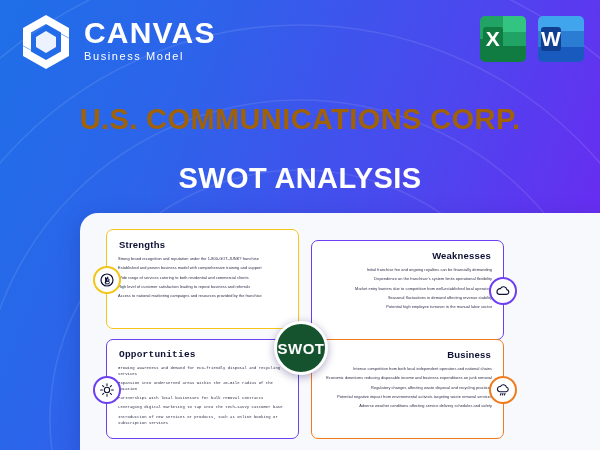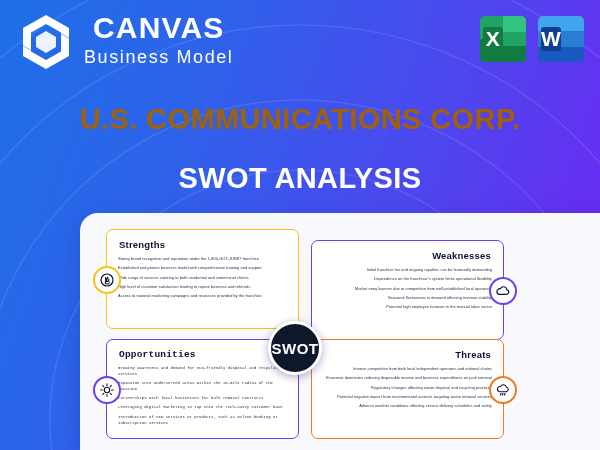--- a/index.html
+++ b/index.html
@@ -6,26 +6,26 @@
   html,body { width:600px; height:450px; overflow:hidden; }
   body {
     font-family:"Liberation Sans", sans-serif;
     background:linear-gradient(110deg,#1f6fe8 0%,#2d63ea 28%,#4b48ee 62%,#7322f2 100%);
     position:relative;
   }
   .arcs { position:absolute; inset:0; overflow:hidden; pointer-events:none; }
   .arcs svg { position:absolute; left:0; top:0; }
 
   
-  .header { position:absolute; left:0; top:0; width:600px; height:92px;text-align:center; }
+  .header { position:absolute; left:0; top:0; width:600px; height:92px; }
   .logo-wrap { position:absolute; left:18px; top:12px; display:flex; align-items:center; gap:10px; }
   .logo-mark { width:56px; height:60px; flex:none; }
   .logo-text { display:flex; flex-direction:column; justify-content:center; }
   .logo-title { color:#fff; font-size:30px; font-weight:bold; letter-spacing:1.2px; line-height:1; }
-  .logo-sub { color:#fff; font-size:18px; letter-spacing:1.6px; line-height:1.6; }
+  .logo-sub { color:#fff; font-size:11px; letter-spacing:1.6px; line-height:1.6; }
 
   .app-icons { position:absolute; right:16px; top:16px; display:flex; gap:12px; }
   .app-ico { width:46px; height:46px; border-radius:5px; position:relative; overflow:hidden; }
   .app-ico .q { position:absolute; }
   .xls .q1 { left:0;   top:0;    width:100%; height:50%;  background:#21a366; }
   .xls .q2 { left:50%; top:0;    width:50%;  height:35%;  background:#33c481; }
   .xls .q3 { left:0;   top:50%;  width:100%; height:50%;  background:#107c41; }
   .xls .q4 { left:50%; top:35%;  width:50%;  height:30%;  background:#21a366; }
   .wrd .q1 { left:0;   top:0;    width:100%; height:33%;  background:#41a5ee; }
   .wrd .q2 { left:0;   top:33%;  width:100%; height:34%;  background:#2b7cd3; }
@@ -72,22 +72,22 @@
     background:#fff; border:2px solid #ccc;
     display:flex; align-items:center; justify-content:center;
   }
   .b-str { left:-14px; top:36px; border-color:#f5c518; }
   .b-wkn { right:-14px; top:36px; border-color:#6d3ff0; }
   .b-opp { left:-14px; top:36px; border-color:#6d3ff0; }
   .b-thr { right:-14px; top:36px; border-color:#f07b1d; }
 
   
   .swot-badge {
-    position:absolute; left:268px; top:321px; width:54px; height:54px;
-    border-radius:50%; background:#0f172a; border:3px solid #fff;
+    position:absolute; left:274px; top:321px; width:54px; height:54px;
+    border-radius:50%; background:#14532d; border:3px solid #fff;
     display:flex; align-items:center; justify-content:center;
     color:#fff; font-size:15px; font-weight:bold; letter-spacing:.5px;
     box-shadow:0 2px 8px rgba(20,10,90,.35); z-index:5;
   }
 </style>
 </head>
 <body>
 
 <div class="arcs">
   <svg width="600" height="450" viewBox="0 0 600 450">
@@ -189,21 +189,21 @@
       </div>
       <span class="q-badge b-opp">
         <svg width="16" height="16" viewBox="0 0 24 24" fill="none" stroke="#0d1033" stroke-width="1.6">
           <circle cx="12" cy="12" r="4"></circle>
           <path d="M12 2.5v2.6M12 18.9v2.6M2.5 12h2.6M18.9 12h2.6M5.3 5.3l1.8 1.8M16.9 16.9l1.8 1.8M18.7 5.3l-1.8 1.8M7.1 16.9l-1.8 1.8" stroke-linecap="round"></path>
         </svg>
       </span>
     </div>
 
     <div class="quad q-thr q-right">
-      <div class="q-head">Threats</div>
+      <div class="q-head">Business</div>
       <div class="q-list">
         <div class="q-item">Intense competition from both local independent operators and national chains</div>
         <div class="q-item">Economic downturns reducing disposable income and business expenditures on junk removal</div>
         <div class="q-item">Regulatory changes affecting waste disposal and recycling practices</div>
         <div class="q-item">Potential negative impact from environmental activists targeting waste removal services</div>
         <div class="q-item">Adverse weather conditions affecting service delivery schedules and safety</div>
       </div>
       <span class="q-badge b-thr">
         <svg width="16" height="16" viewBox="0 0 24 24" fill="none" stroke="#0d1033" stroke-width="1.6">
           <path d="M7 14.5 h10 a3.3 3.3 0 0 0 .3 -6.5 A4.8 4.8 0 0 0 8.3 6.7 A3.6 3.6 0 0 0 7 14.5 Z"></path>

